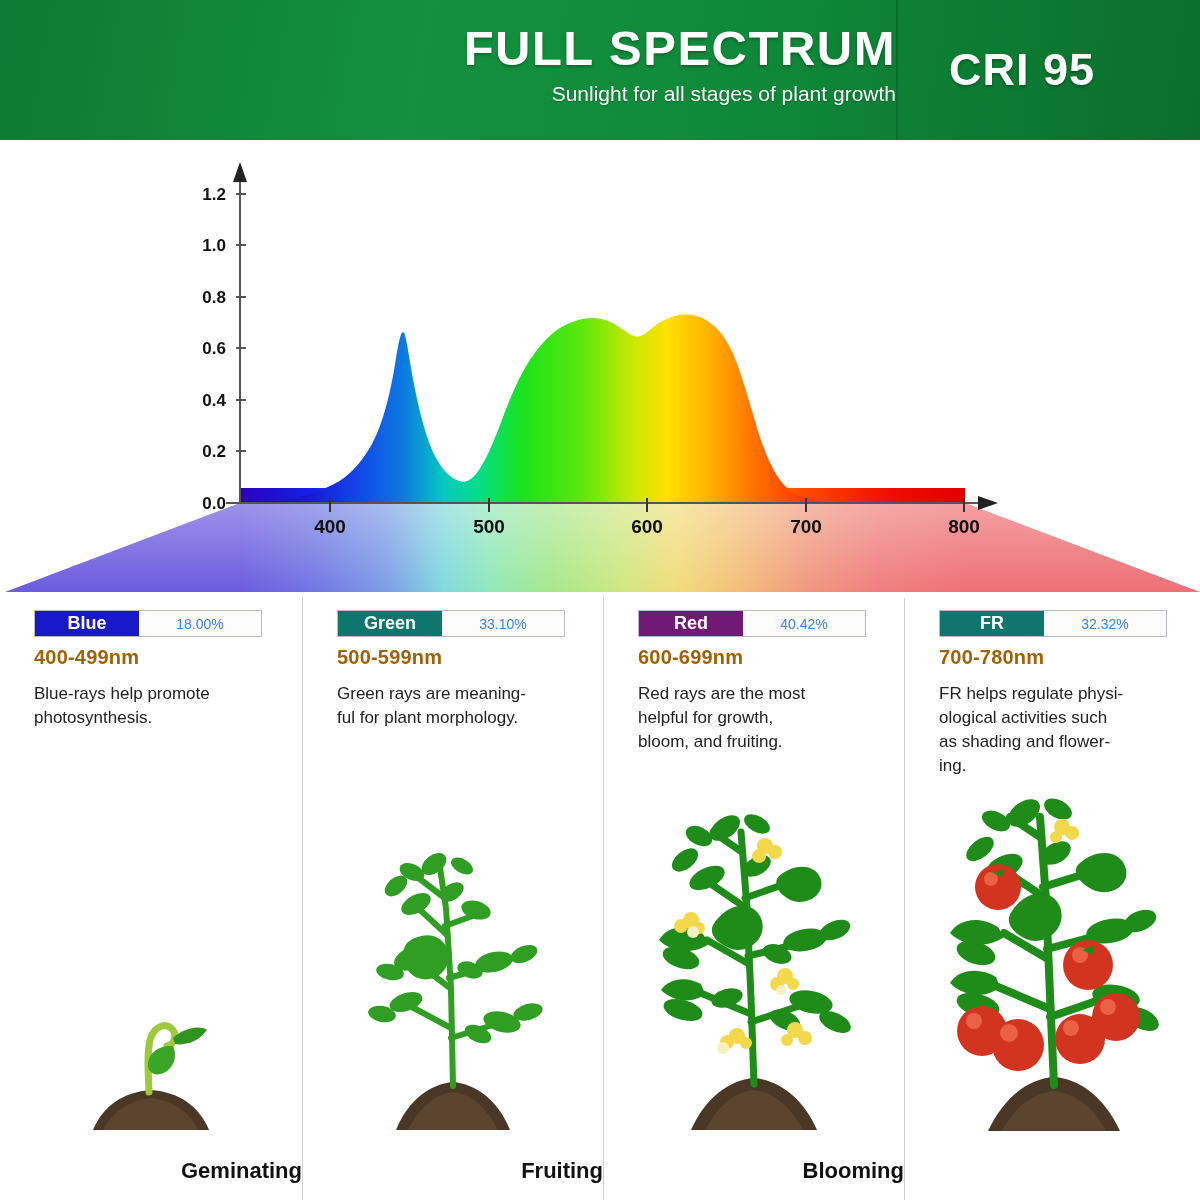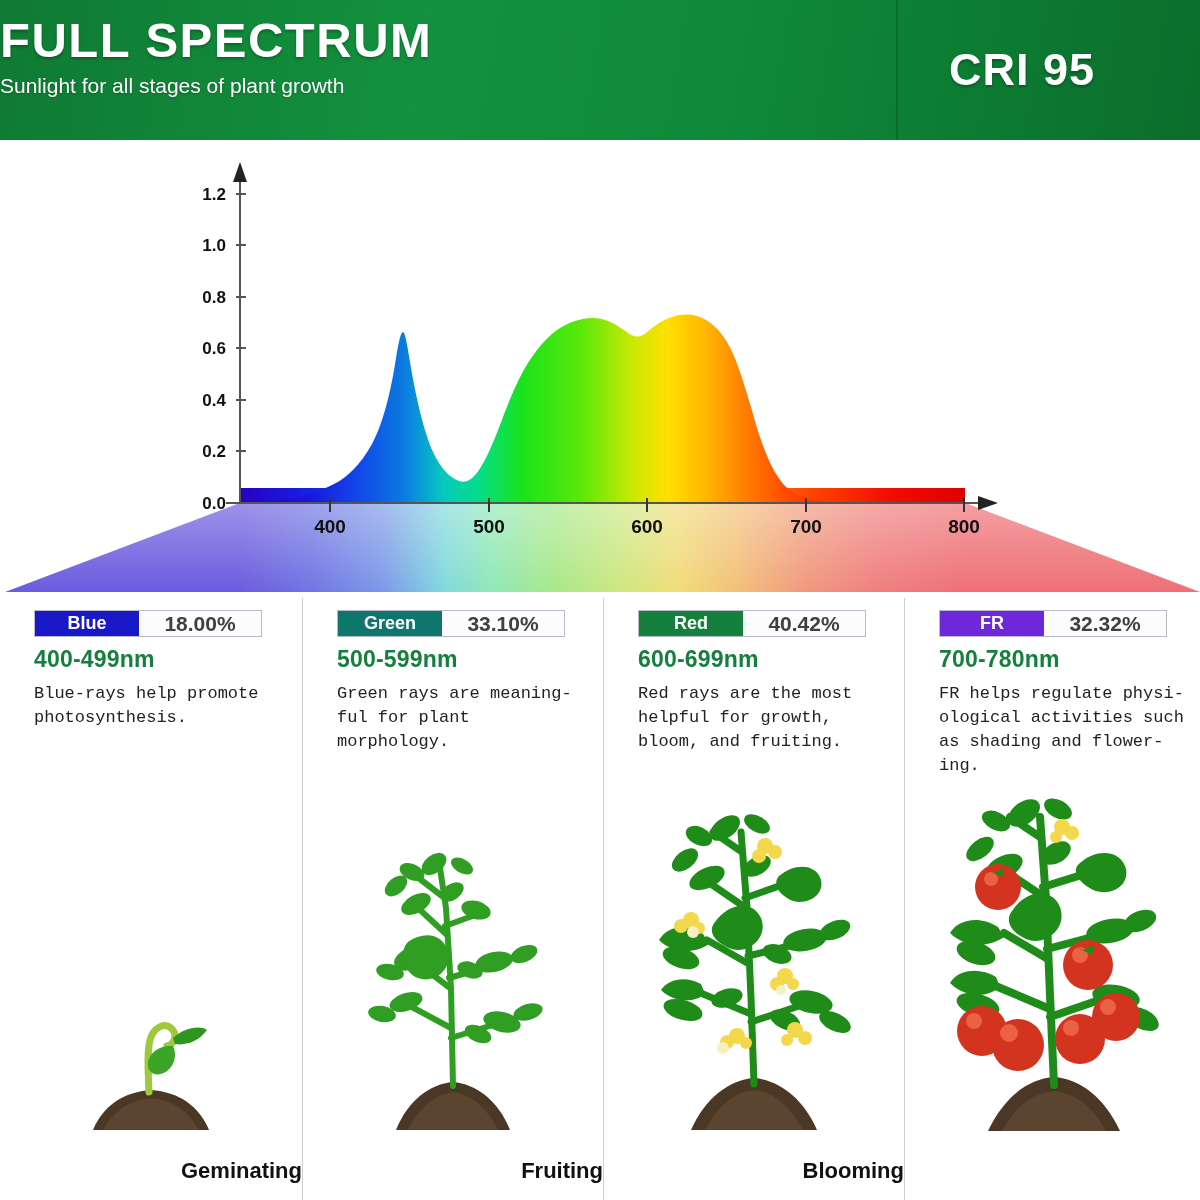--- a/index.html
+++ b/index.html
@@ -20,24 +20,24 @@
     overflow: hidden;
   }
   .header-divider {
     position: absolute;
     left: 896px; top: 0;
     width: 2px; height: 140px;
     background: rgba(0,0,0,0.16);
   }
   .header-left {
     position: absolute;
-    left: 0; top: 0;
+    left: 0; top: 8px;
     width: 896px; height: 113px;
     display: flex; flex-direction: column;
-    align-items: flex-start; justify-content: center;
+    align-items: flex-end; justify-content: center;
   }
   .header-title {
     color: #ffffff;
     font-size: 49px;
     font-weight: bold;
     letter-spacing: 1.5px;
     line-height: 1.05;
     text-shadow: 0 2px 3px rgba(0,0,0,0.28);
   }
   .header-sub {
@@ -102,43 +102,42 @@
     min-width: 104px;
     display: flex; align-items: center; justify-content: center;
     color: #ffffff;
     font-size: 18px;
     font-weight: bold;
     padding: 4px 8px;
   }
   .badge-pct {
     min-width: 122px;
     display: flex; align-items: center; justify-content: center;
-    color: #404040;
-    font-size: 21px;
-    font-weight: bold;
+    color: #3b82f6;
+    font-size: 14px;
+    font-weight: normal;
     background: #fcfcfc;
   }
 
   .range {
     position: absolute;
     left: 34px; top: 48px;
-    color: #15803d;
-    font-size: 23px;
+    color: #a16207;
+    font-size: 20px;
     font-weight: bold;
     letter-spacing: 0.2px;
   }
   .desc {
     position: absolute;
     left: 34px; top: 84px;
     width: 245px;
     color: #222222;
     font-size: 17px;
     line-height: 1.42;
     white-space: pre-line;
-    font-family: Liberation Mono, monospace;
   }
 
   .plant-wrap {
     position: absolute;
     left: 0; bottom: 62px;
     width: 100%;
     display: flex; align-items: flex-end; justify-content: center;
   }
   .stage-label {
     position: absolute;
@@ -374,21 +373,21 @@
           <ellipse cx="74" cy="34" rx="13" ry="8" transform="rotate(24 74 34)"></ellipse>
           <ellipse cx="124" cy="28" rx="12" ry="7" transform="rotate(30 124 28)"></ellipse>
         </g>
       </svg>
     </div>
     <div class="stage-label">Fruiting</div>
   </div>
 
   <div class="col col-2">
     <div class="badge">
-      <div class="badge-label" style="background:#15803d">Red</div>
+      <div class="badge-label" style="background:#701a75">Red</div>
       <div class="badge-pct">40.42%</div>
     </div>
     <div class="range">600-699nm</div>
     <div class="desc">Red rays are the most
 helpful for growth,
 bloom, and fruiting.</div>
 
     <div class="plant-wrap">
       <svg width="250" height="340" viewBox="0 0 250 340">
         <path d="M62,332 C76,300 100,282 125,280 C150,282 174,300 188,332 Z" fill="#4a3725"></path>
@@ -449,21 +448,21 @@
               <circle cx="152" cy="192" r="5"></circle>
           </g>
         </g>
       </svg>
     </div>
     <div class="stage-label">Blooming</div>
   </div>
 
   <div class="col col-3">
     <div class="badge">
-      <div class="badge-label" style="background:#6d28d9">FR</div>
+      <div class="badge-label" style="background:#0f766e">FR</div>
       <div class="badge-pct">32.32%</div>
     </div>
     <div class="range">700-780nm</div>
     <div class="desc">FR helps regulate physi-
 ological activities such
 as shading and flower-
 ing.</div>
 
     <div class="plant-wrap">
       <svg width="265" height="355" viewBox="0 0 265 355">

